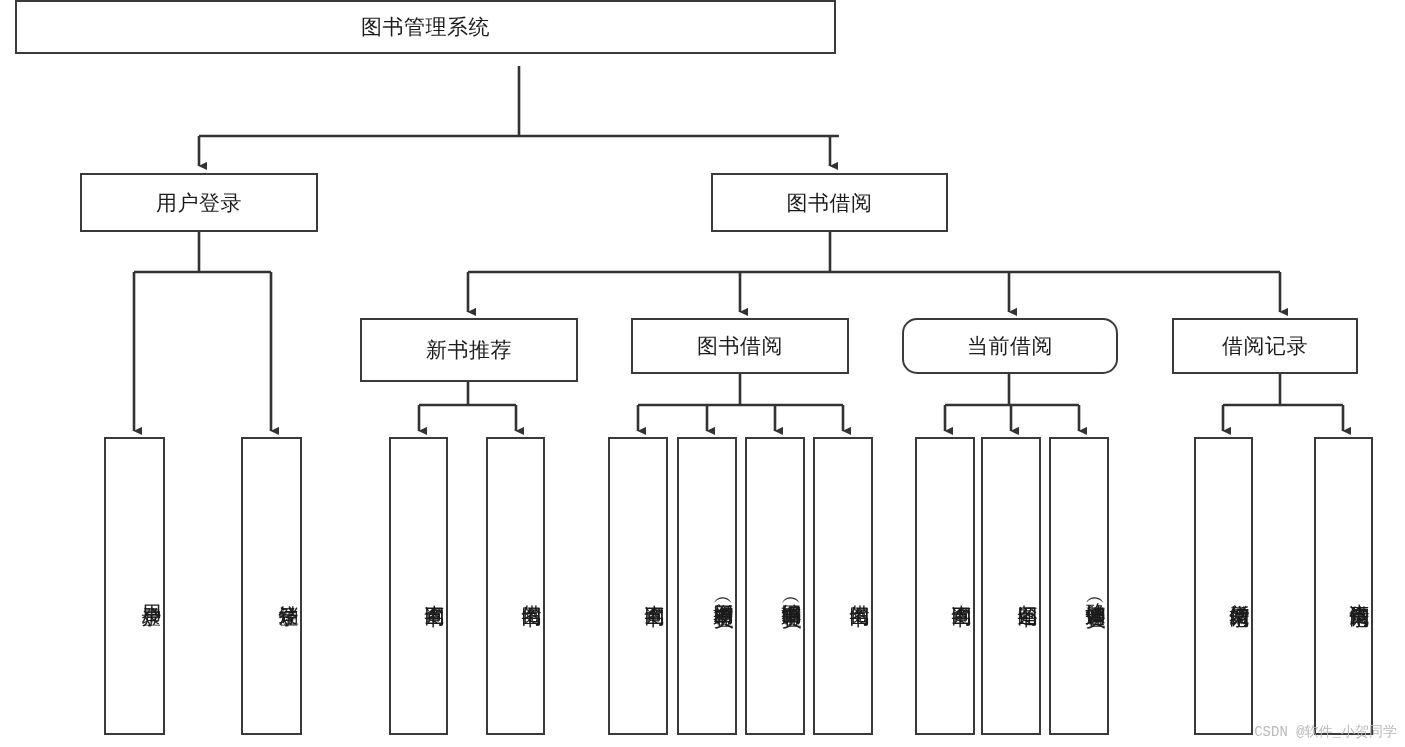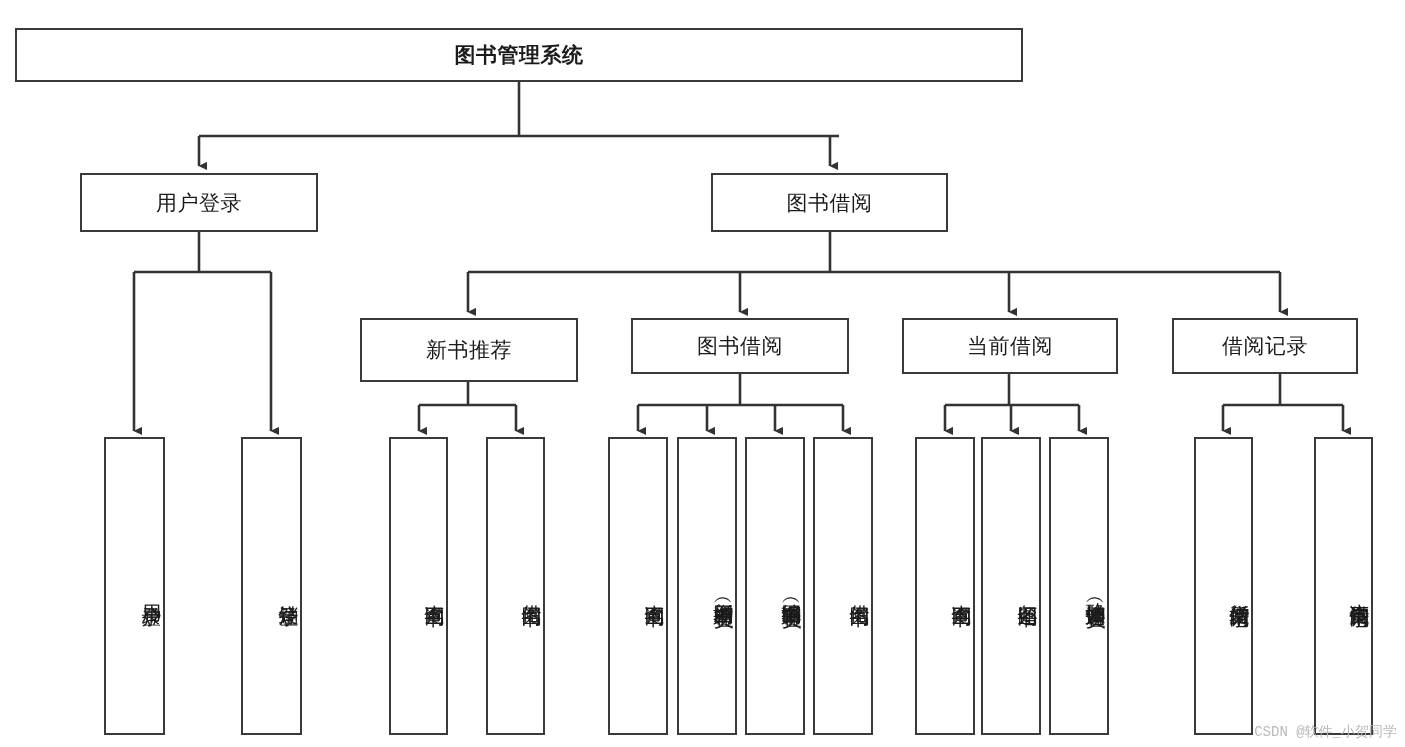--- a/index.html
+++ b/index.html
@@ -113,21 +113,21 @@
       <path d="M 1011 405 L 1011 431" marker-end="url(#arrowhead)"></path>
       <path d="M 1079 405 L 1079 431" marker-end="url(#arrowhead)"></path>
 
       <path d="M 1280 374 L 1280 405"></path>
       <path d="M 1223 405 L 1343 405"></path>
       <path d="M 1223 405 L 1223 431" marker-end="url(#arrowhead)"></path>
       <path d="M 1343 405 L 1343 431" marker-end="url(#arrowhead)"></path>
     </g>
   </svg>
 
-  <div class="node horiz" style="left:15px; top:28px; width:1008px; height:54px;font-weight:bold;">
+  <div class="node horiz" style="left:15px; top:0; width:821px; height:54px;">
     <span>图书管理系统</span>
   </div>
 
   <div class="node horiz" style="left:80px; top:173px; width:238px; height:59px;">
     <span>用户登录</span>
   </div>
 
   <div class="node horiz" style="left:711px; top:173px; width:237px; height:59px;">
     <span>图书借阅</span>
   </div>
@@ -138,21 +138,21 @@
   <div class="node vert" style="left:241px; top:437px; width:61px; height:298px;">
     <span class="vtext">注销登录</span>
   </div>
 
   <div class="node horiz" style="left:360px; top:318px; width:218px; height:64px;">
     <span>新书推荐</span>
   </div>
   <div class="node horiz" style="left:631px; top:318px; width:218px; height:56px;">
     <span>图书借阅</span>
   </div>
-  <div class="node horiz" style="left:902px; top:318px; width:216px; height:56px;">
+  <div class="node horiz" style="left:902px; top:318px; width:216px; height:56px;border-radius:15px;">
     <span>当前借阅</span>
   </div>
   <div class="node horiz" style="left:1172px; top:318px; width:186px; height:56px;">
     <span>借阅记录</span>
   </div>
 
   <div class="node vert" style="left:389px; top:437px; width:59px; height:298px;">
     <span class="vtext">查询图书</span>
   </div>
   <div class="node vert" style="left:486px; top:437px; width:59px; height:298px;">

